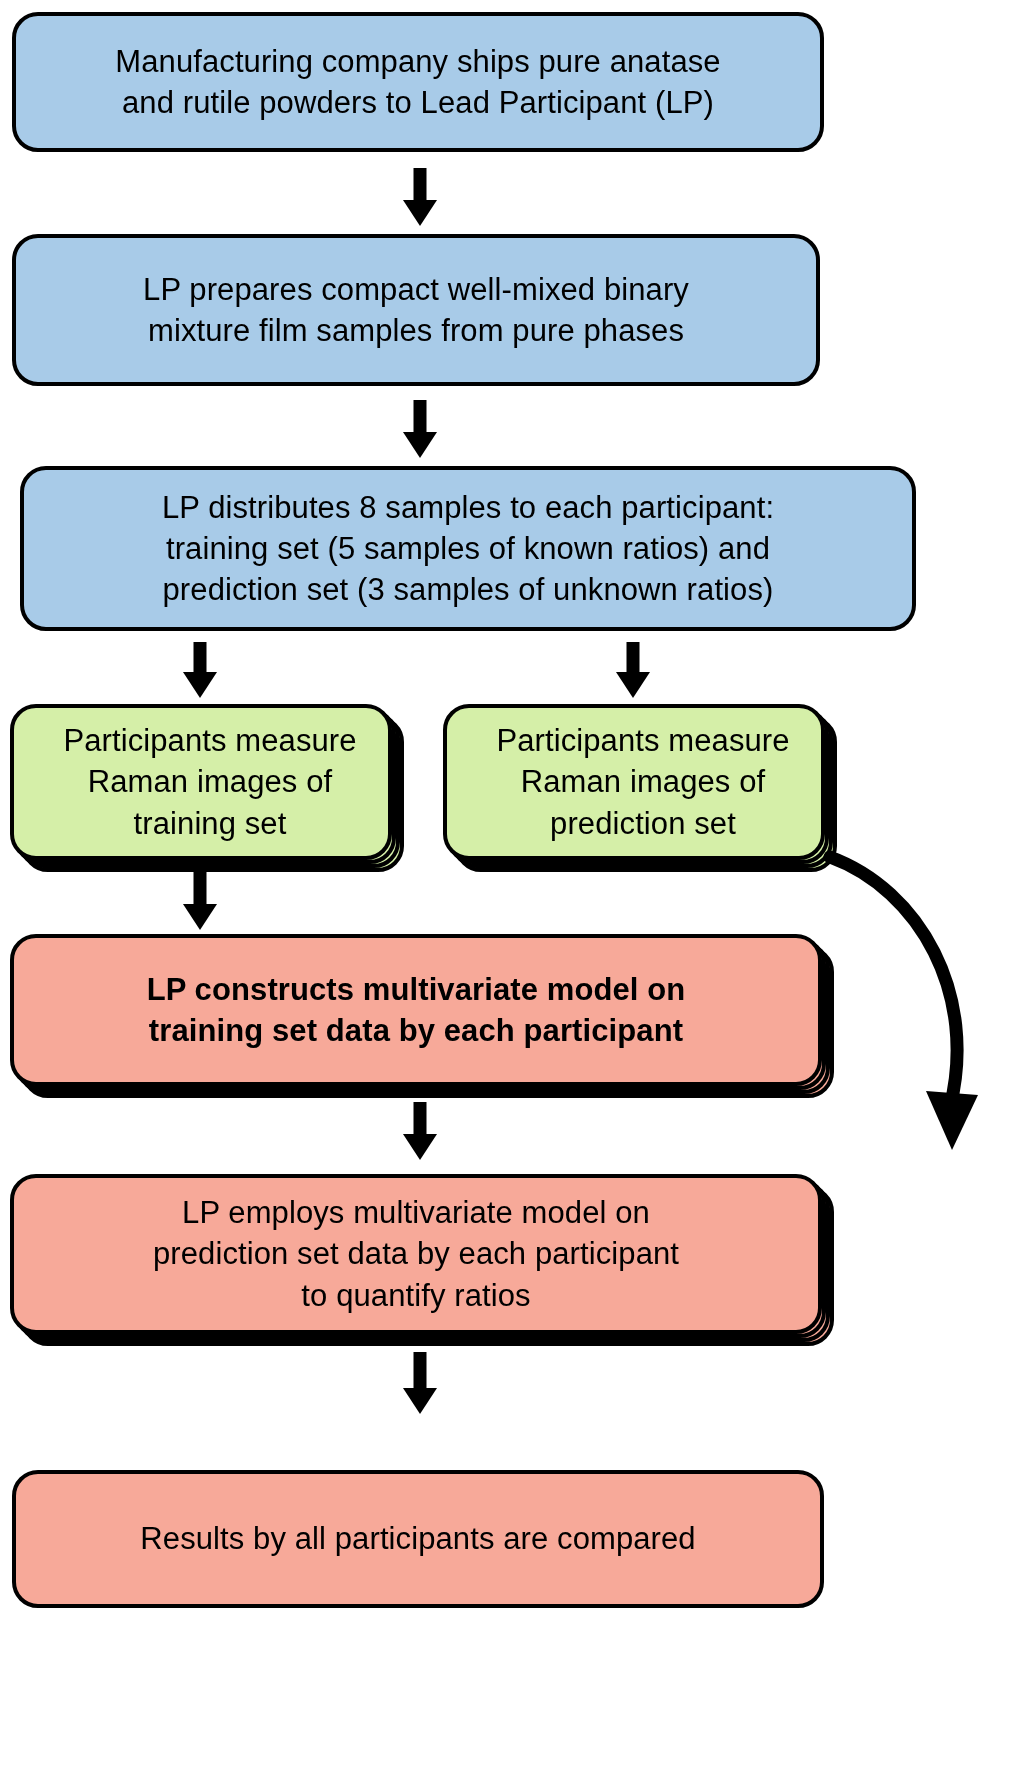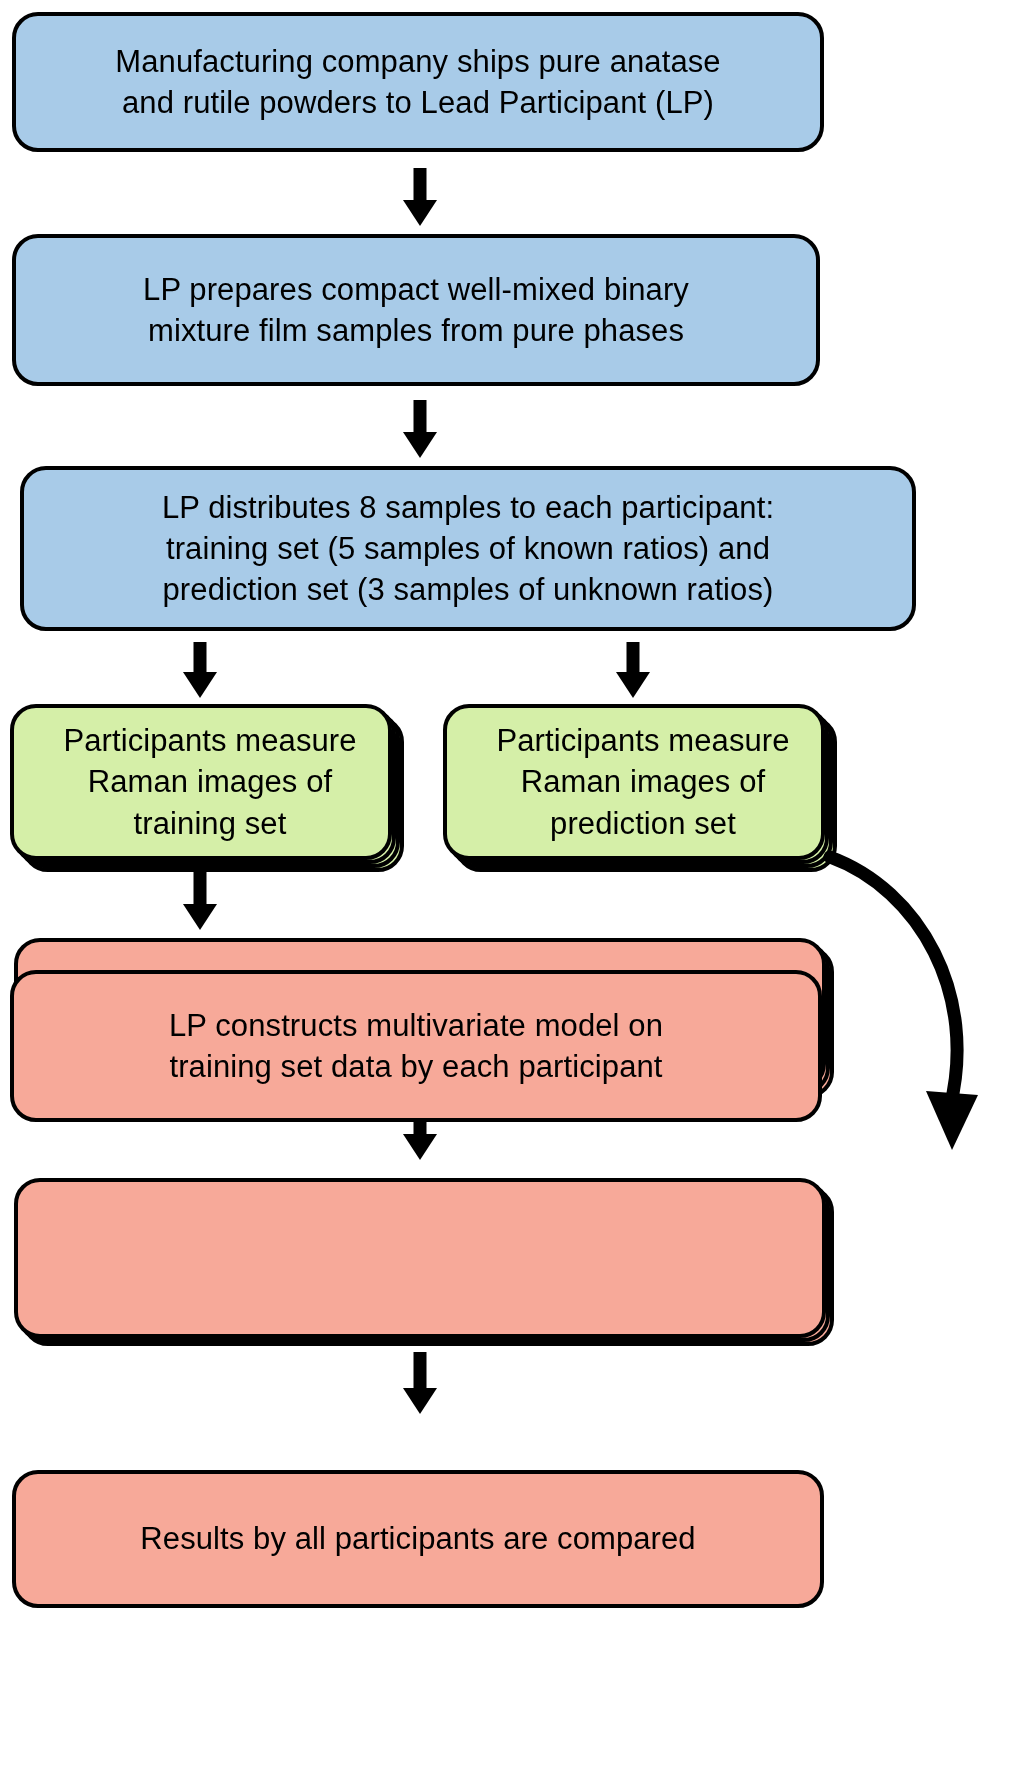--- a/index.html
+++ b/index.html
@@ -137,31 +137,34 @@
   <div class="curve-wrap" style="left:800px; top:845px; width:225px; height:330px;">
     <svg width="225" height="330" viewBox="0 0 225 330">
       <path d="M 30 12 C 120 45, 178 150, 150 262" fill="none" stroke="#000000" stroke-width="13" stroke-linecap="round"></path>
       <polygon points="152,305 126,246 178,250" fill="#000000"></polygon>
     </svg>
   </div>
 
   <div class="stack-layer pink" style="left:22px; top:946px; width:812px; height:152px;"></div>
   <div class="stack-layer pink" style="left:18px; top:942px; width:812px; height:152px;"></div>
   <div class="stack-layer pink" style="left:14px; top:938px; width:812px; height:152px;"></div>
-  <div class="node pink" style="left:10px; top:970px; width:812px; height:152px;">LP constructs multivariate model on
+  <div class="node pink" style="left:10px; top:934px; width:812px; height:152px;font-weight:bold;">LP constructs multivariate model on
 training set data by each participant</div>
 
   <div class="arrow" style="left:400px; top:1102px; width:40px; height:58px;">
     <div class="shaft" style="height:34px;"></div>
     <div class="head"></div>
   </div>
 
   <div class="stack-layer pink" style="left:22px; top:1186px; width:812px; height:160px;"></div>
   <div class="stack-layer pink" style="left:18px; top:1182px; width:812px; height:160px;"></div>
   <div class="stack-layer pink" style="left:14px; top:1178px; width:812px; height:160px;"></div>
+  <div class="node pink" style="left:10px; top:1174px; width:812px; height:160px;">LP employs multivariate model on
+prediction set data by each participant
+to quantify ratios</div>
 
   <div class="arrow" style="left:400px; top:1352px; width:40px; height:62px;">
     <div class="shaft" style="height:38px;"></div>
     <div class="head"></div>
   </div>
 
   <div class="node pink" style="left:12px; top:1424px; width:812px; height:138px;margin-top:46px;">Results by all participants are compared</div>
 
 </div>
 

